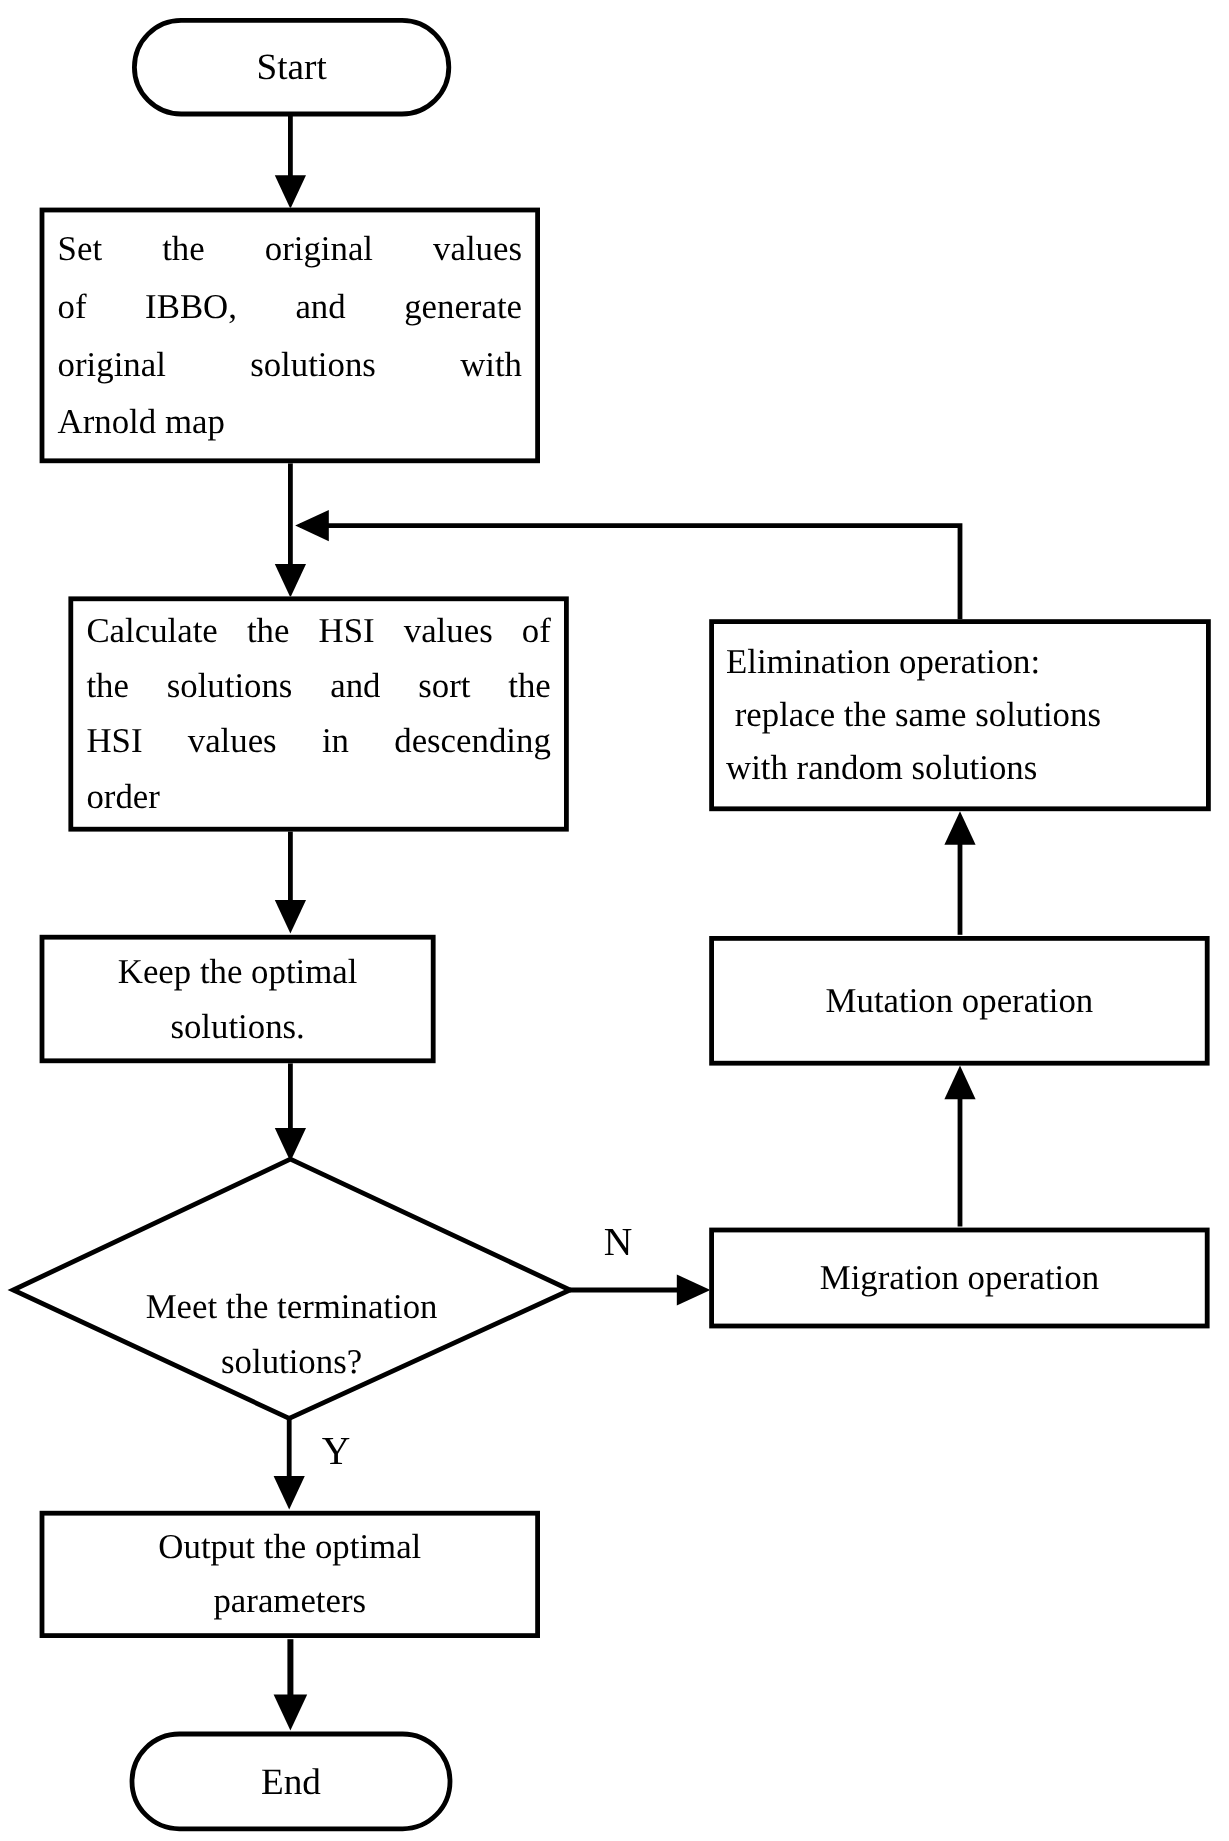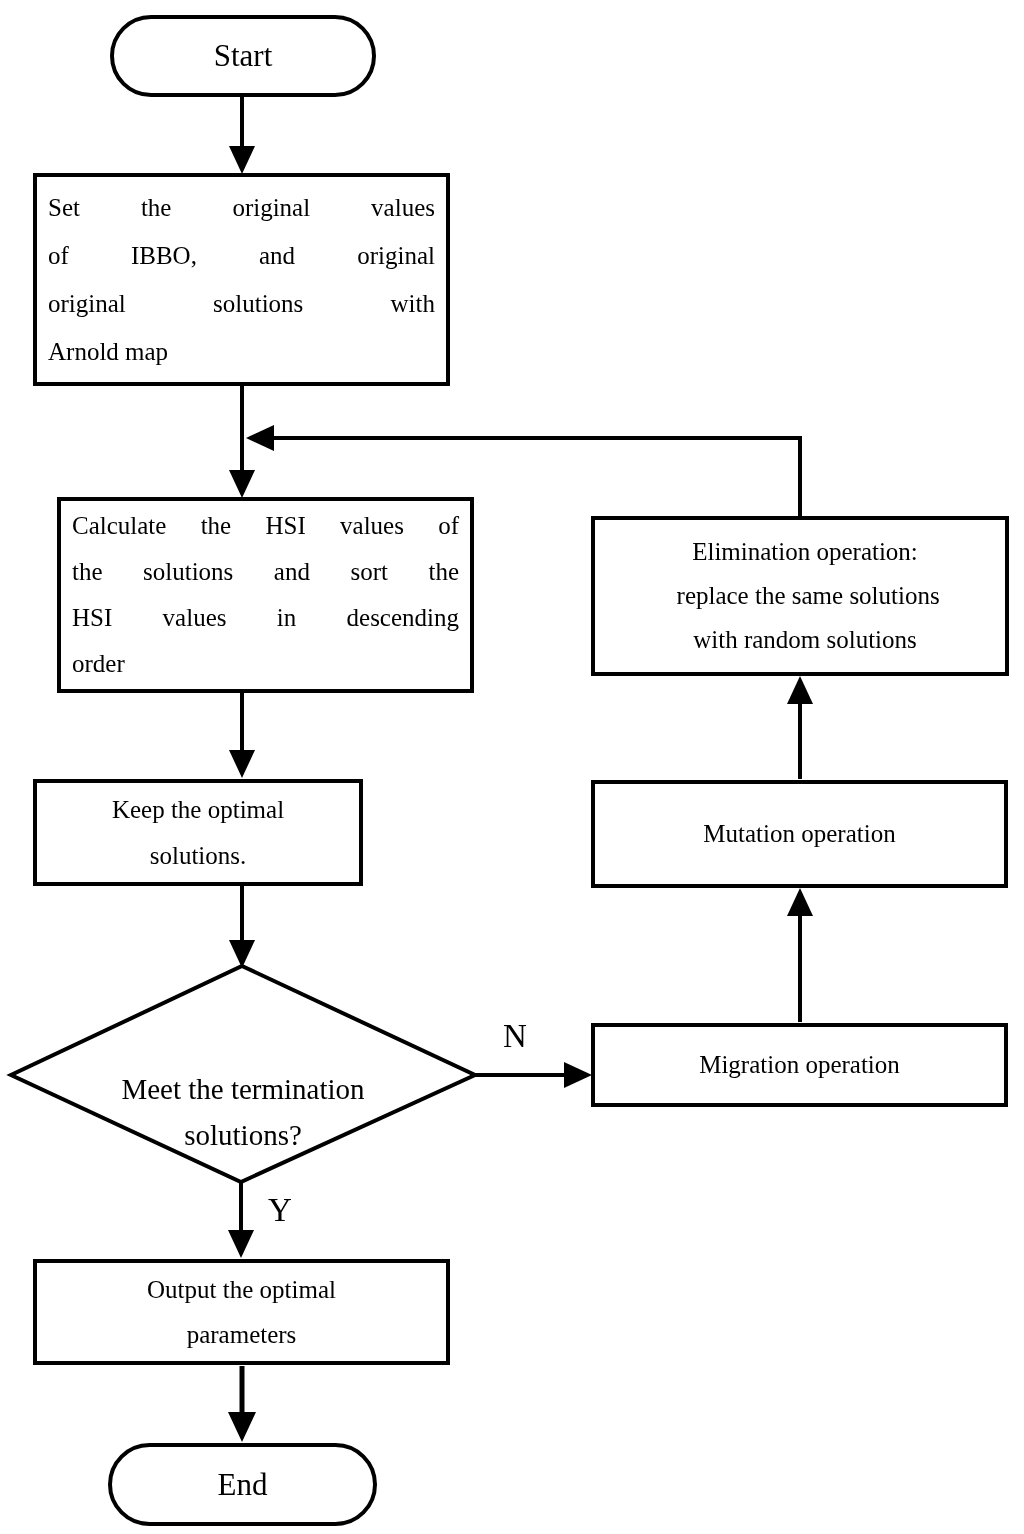--- a/index.html
+++ b/index.html
@@ -20,39 +20,39 @@
     z-index: 1;
   }
   .node {
     position: absolute;
     box-sizing: border-box;
     border: 4px solid #000000;
     background: #ffffff;
     display: flex;
     flex-direction: column;
     justify-content: center;
-    font-size: 25px;
+    font-size: 29px;
     z-index: 2;
   }
   .stadium {
     border-radius: 46px;
     align-items: center;
     font-size: 31px;
   }
   .centered { text-align: center; }
   .jline { text-align: justify; text-align-last: justify; }
   .lline { text-align: left; text-align-last: left; }
   .preline { white-space: pre; }
   .node-init    { left: 33px;  top: 173px;  width: 417px; height: 213px; line-height: 48px; padding: 0 11px; }
   .node-calc    { left: 33px;  top: 497px;  width: 417px; height: 196px; line-height: 46px; padding: 0 11px; margin-left: 24px; }
   .node-keep    { left: 33px;  top: 779px;  width: 330px; height: 107px; line-height: 46px; }
   .node-output  { left: 33px;  top: 1259px; width: 417px; height: 106px; line-height: 45px; }
   .node-start   { left: 110px; top: 15px;   width: 266px; height: 82px;  }
   .node-end     { left: 108px; top: 1443px; width: 269px; height: 83px;  }
-  .node-elim    { left: 591px; top: 516px;  width: 418px; height: 160px; line-height: 44px; padding-left: 10px; text-align: center; }
+  .node-elim    { left: 591px; top: 516px;  width: 418px; height: 160px; line-height: 44px; padding-left: 10px; }
   .node-mut     { left: 591px; top: 780px;  width: 417px; height: 108px; }
   .node-mig     { left: 591px; top: 1023px; width: 417px; height: 84px; }
   .diamond-label {
     position: absolute;
     left: 60px; top: 1029px;
     width: 366px; height: 92px;
     line-height: 46px;
     font-size: 29px;
     text-align: center;
     z-index: 3;
@@ -101,21 +101,21 @@
     <polygon points="787,916 813,916 800,888" fill="#000000"></polygon>
     <polygon points="787,704 813,704 800,676" fill="#000000"></polygon>
   </svg>
 
   <div class="node stadium node-start">
     <span>Start</span>
   </div>
 
   <div class="node node-init">
     <div class="jline">Set the original values</div>
-    <div class="jline">of IBBO, and original</div>
+    <div class="jline">of IBBO, and generate</div>
     <div class="jline">original solutions with</div>
     <div class="lline">Arnold map</div>
   </div>
 
   <div class="node node-calc">
     <div class="jline">Calculate the HSI values of</div>
     <div class="jline">the solutions and sort the</div>
     <div class="jline">HSI values in descending</div>
     <div class="lline">order</div>
   </div>

